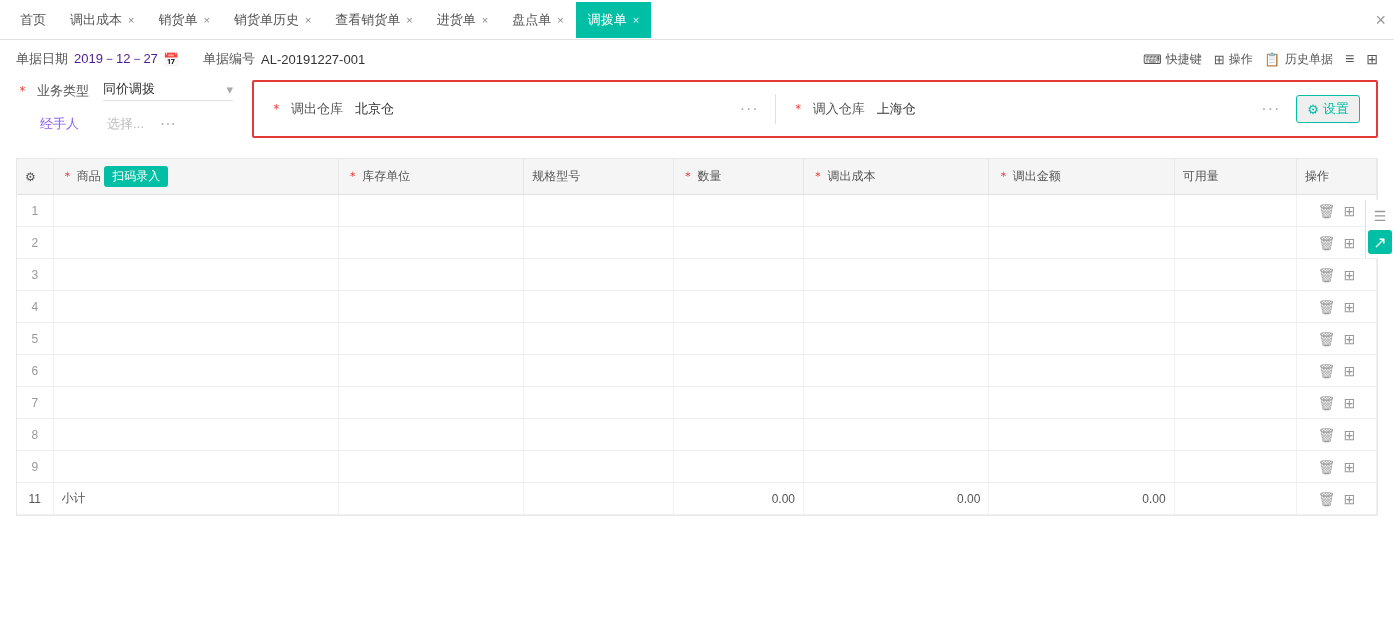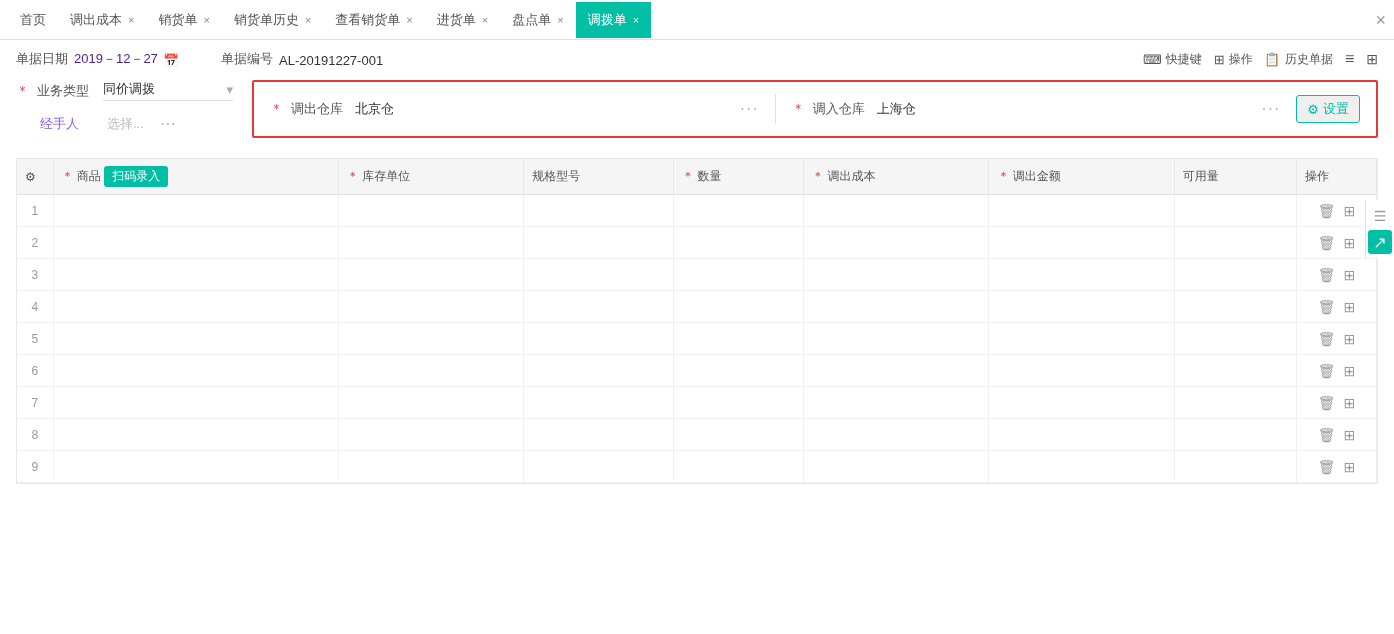--- a/index.html
+++ b/index.html
@@ -47,21 +47,21 @@
       color: #999;
       font-size: 18px;
     }
 
     
     .main-content {
       padding: 10px 16px;
       background: #fff;
     }
     .form-field {
-      display: flex; align-items: flex-end; gap: 6px;
+      display: flex; align-items: center; gap: 6px;
     }
     .form-field .value { color: #4c1d95; font-size: 13px; }
     .calendar-icon { color: #aaa; cursor: pointer; }
 
     
     .toolbar-right {
       margin-left: auto;
       display: flex; align-items: center; gap: 12px;
     }
     .toolbar-btn {
@@ -220,21 +220,21 @@
 </div>
 
 <div class="main-content">
 
   <div style="display:flex; align-items:center; margin-bottom:12px;">
     <div class="form-field">
       <span class="value" style="color:#555;">单据日期</span>
       <span class="value">2019－12－27</span>
       <span class="calendar-icon">📅</span>
     </div>
-    <div class="form-field" style="margin-left:41px;">
+    <div class="form-field" style="margin-left:23px;">
       <span style="color:#555;">单据编号</span>
       <span>AL-20191227-001</span>
     </div>
     <div class="toolbar-right">
       <div class="toolbar-btn">
         <span style="font-size:13px;">⌨</span>
         <span>快捷键</span>
       </div>
       <div class="toolbar-btn">
         <span style="font-size:13px;">⊞</span>
@@ -477,20 +477,36 @@
       <td></td>
       <td></td>
       <td></td>
       <td class="op-col">
         <div class="op-icons">
           <span class="op-icon">🗑</span>
           <span class="op-icon">⊞</span>
         </div>
       </td>
     </tr>
+          <tr class="subtotal-row">
+      <td class="row-num">11</td>
+      <td>小计</td>
+      <td></td>
+      <td></td>
+      <td style="text-align:right;">0.00</td>
+      <td style="text-align:right;">0.00</td>
+      <td style="text-align:right;">0.00</td>
+      <td></td>
+      <td class="op-col">
+        <div class="op-icons">
+          <span class="op-icon">🗑</span>
+          <span class="op-icon">⊞</span>
+        </div>
+      </td>
+    </tr>
         </tbody>
     </table>
   </div>
 </div>
 
 <div style="position:fixed; right:0; top:200px; display:flex; flex-direction:column; gap:2px; background:#fff; border-left:1px solid #e0e0e0; padding:4px 2px; z-index:100;">
   <div class="sidebar-icon-btn">
     <span>☰</span>
   </div>
   <div class="sidebar-icon-btn green">

